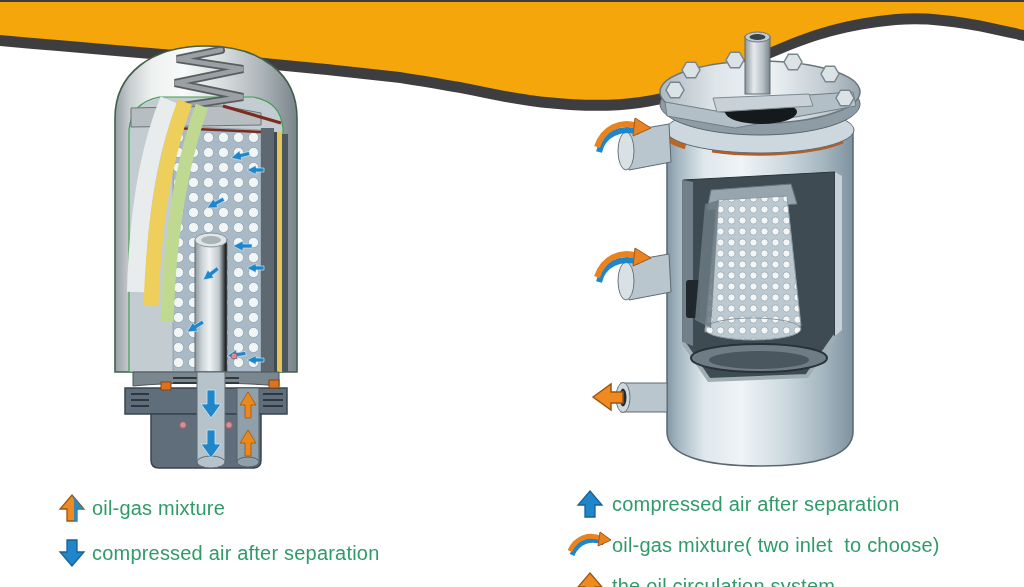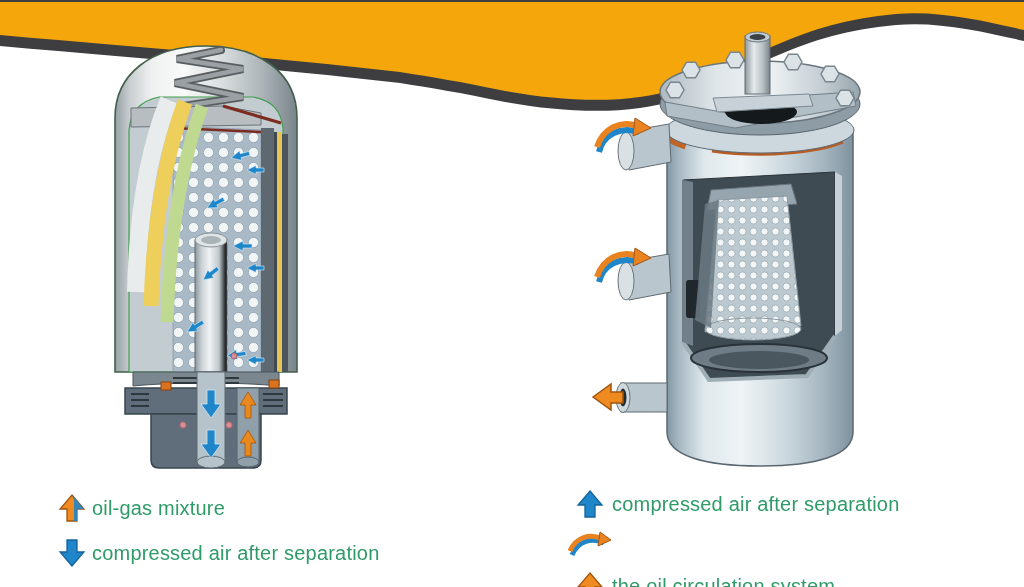--- a/index.html
+++ b/index.html
@@ -285,20 +285,21 @@
       <span class="legend-label">compressed air after separation</span>
     </div>
     <div class="legend-row">
       <span class="legend-icon">
         <svg width="44" height="28" viewBox="0 0 44 28">
           <path d="M4,24 C10,10 24,6 36,12" fill="none" stroke="#1f86c9" stroke-width="5"></path>
           <path d="M2,20 C8,6 22,2 34,8" fill="none" stroke="#e8831f" stroke-width="5"></path>
           <polygon points="32,1 43,9 30,15" fill="#e8831f" stroke="#a4561a" stroke-width="1"></polygon>
         </svg>
       </span>
+      <span class="legend-label">oil-gas mixture( two inlet  to choose)</span>
     </div>
     <div class="legend-row">
       <span class="legend-icon">
         <svg width="28" height="30" viewBox="0 0 28 30" style="margin-left:8px;">
           <path d="M14,2 L26,16 H19 V28 H9 V16 H2 Z" fill="#ee8a1f" stroke="#a0540e" stroke-width="1.3"></path>
         </svg>
       </span>
       <span class="legend-label">the oil circulation system</span>
     </div>
   </div>

